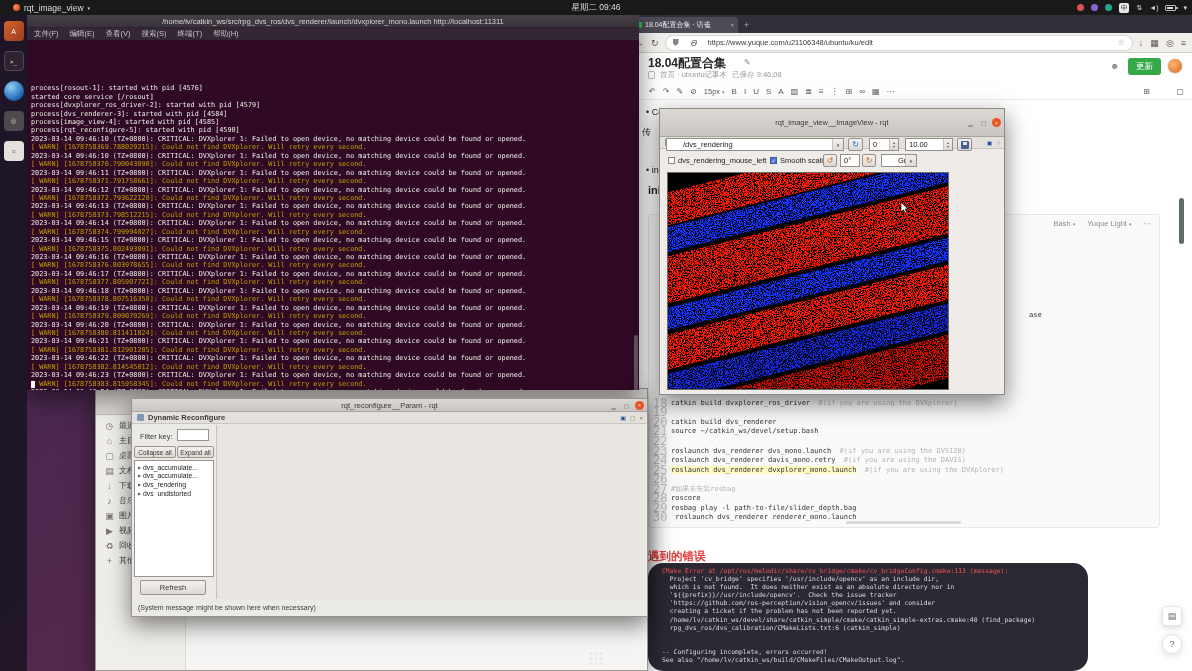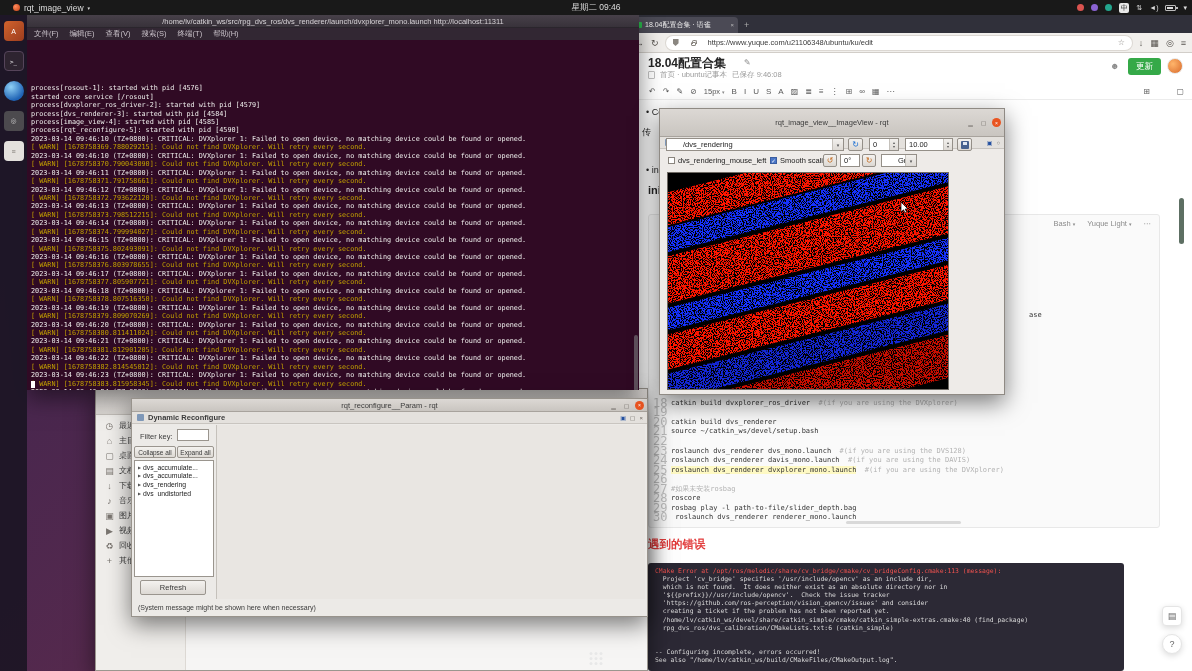--- a/index.html
+++ b/index.html
@@ -118,23 +118,23 @@
     font-size:7px;color:#333}
   #code1-lines{position:absolute;left:4px;top:183px;right:0;overflow:hidden}
   .cline{height:9.55px;display:flex;align-items:center;font-family:"DejaVu Sans Mono",monospace;
     font-size:7px;white-space:pre}
   .lno{width:12px;text-align:right;margin-right:6px;color:#bfbfbf;font-size:12px;flex:none}
   .ccode{color:#333}
   .ccode.sel{background:#fef9c3}
   .ccomment{color:#b3b3b3}
   #code1-hscroll{position:absolute;left:197px;top:306px;width:115px;height:3px;background:#d9d9d9;border-radius:2px}
 
-  #err-head{position:absolute;left:35px;top:484px;font-size:11.5px;font-weight:bold;color:#e23c3c}
-  #code2{position:absolute;left:35px;top:510px;width:476px;height:108px;background:#2c2935;
-    border-radius:3px;padding:4px 7px;overflow:hidden}
+  #err-head{position:absolute;left:35px;top:496px;font-size:11.5px;font-weight:bold;color:#e23c3c}
+  #code2{position:absolute;left:35px;top:510px;width:440px;height:108px;background:#2c2935;
+    border-radius:15px;padding:4px 14px;overflow:hidden}
   .mline{height:8.1px;font-family:"DejaVu Sans Mono",monospace;font-size:6.4px;white-space:pre}
   .mline.red{color:#f0524f}
   .mline.white{color:#d9d9d9}
   .mline.link{color:#6aa1f5;text-decoration:underline}
   #pg-scroll{position:absolute;left:566px;top:145px;width:5px;height:46px;background:#5d6f63;border-radius:3px}
   .floatbtn{position:absolute;left:549px;width:20px;height:20px;background:#fff;
     border:1px solid #e5e5e5;border-radius:4px;box-shadow:0 2px 6px rgba(0,0,0,.15);
     display:flex;align-items:center;justify-content:center;font-size:9px;color:#666}
   #float-kb{top:553px}
   #float-help{top:581px;border-radius:50%}
@@ -350,21 +350,21 @@
             <div class="cline"><span class="lno">19</span><span class="ccode"></span><span class="ccomment"></span></div>
 
             <div class="cline"><span class="lno">20</span><span class="ccode">catkin build dvs_renderer</span><span class="ccomment"></span></div>
 
             <div class="cline"><span class="lno">21</span><span class="ccode">source ~/catkin_ws/devel/setup.bash</span><span class="ccomment"></span></div>
 
             <div class="cline"><span class="lno">22</span><span class="ccode"></span><span class="ccomment"></span></div>
 
             <div class="cline"><span class="lno">23</span><span class="ccode">roslaunch dvs_renderer dvs_mono.launch  </span><span class="ccomment">#(if you are using the DVS128)</span></div>
 
-            <div class="cline"><span class="lno">24</span><span class="ccode">roslaunch dvs_renderer davis_mono.launch  </span><span class="ccomment">#(if you are using the DAVIS)</span></div>
+            <div class="cline"><span class="lno">24</span><span class="ccode">roslaunch dvs_renderer davis_mono.retry  </span><span class="ccomment">#(if you are using the DAVIS)</span></div>
 
             <div class="cline"><span class="lno">25</span><span class="ccode sel">roslaunch dvs_renderer dvxplorer_mono.launch</span><span class="ccomment">  #(if you are using the DVXplorer)</span></div>
 
             <div class="cline"><span class="lno">26</span><span class="ccode"></span><span class="ccomment"></span></div>
 
             <div class="cline"><span class="lno">27</span><span class="ccode"></span><span class="ccomment">#如果未安装rosbag</span></div>
 
             <div class="cline"><span class="lno">28</span><span class="ccode">roscore</span><span class="ccomment"></span></div>
 
             <div class="cline"><span class="lno">29</span><span class="ccode">rosbag play -l path-to-file/slider_depth.bag</span><span class="ccomment"></span></div>

